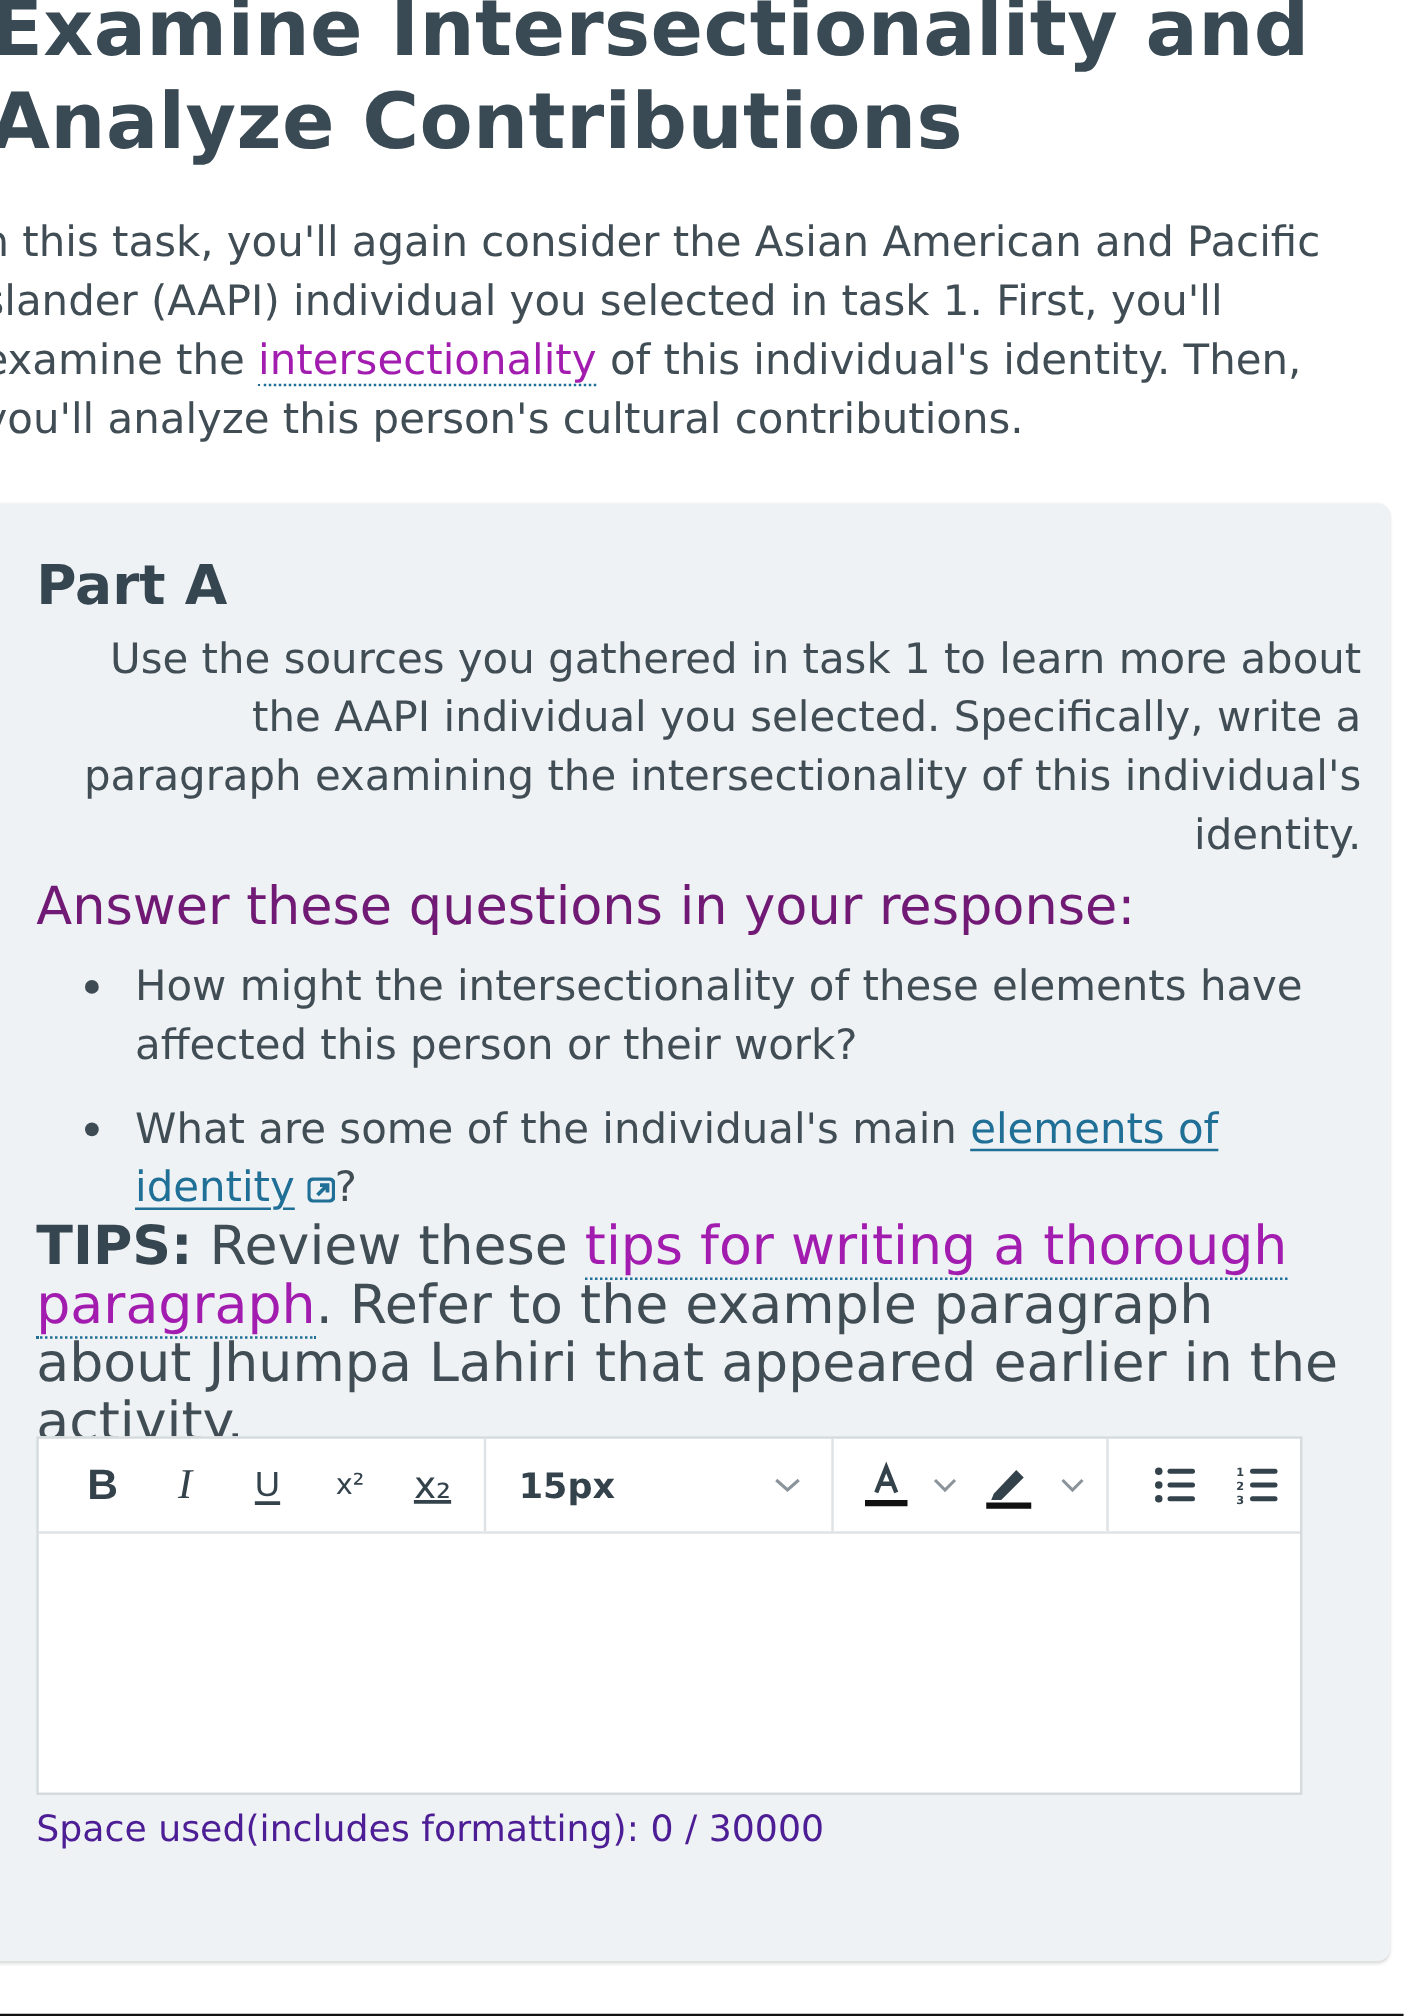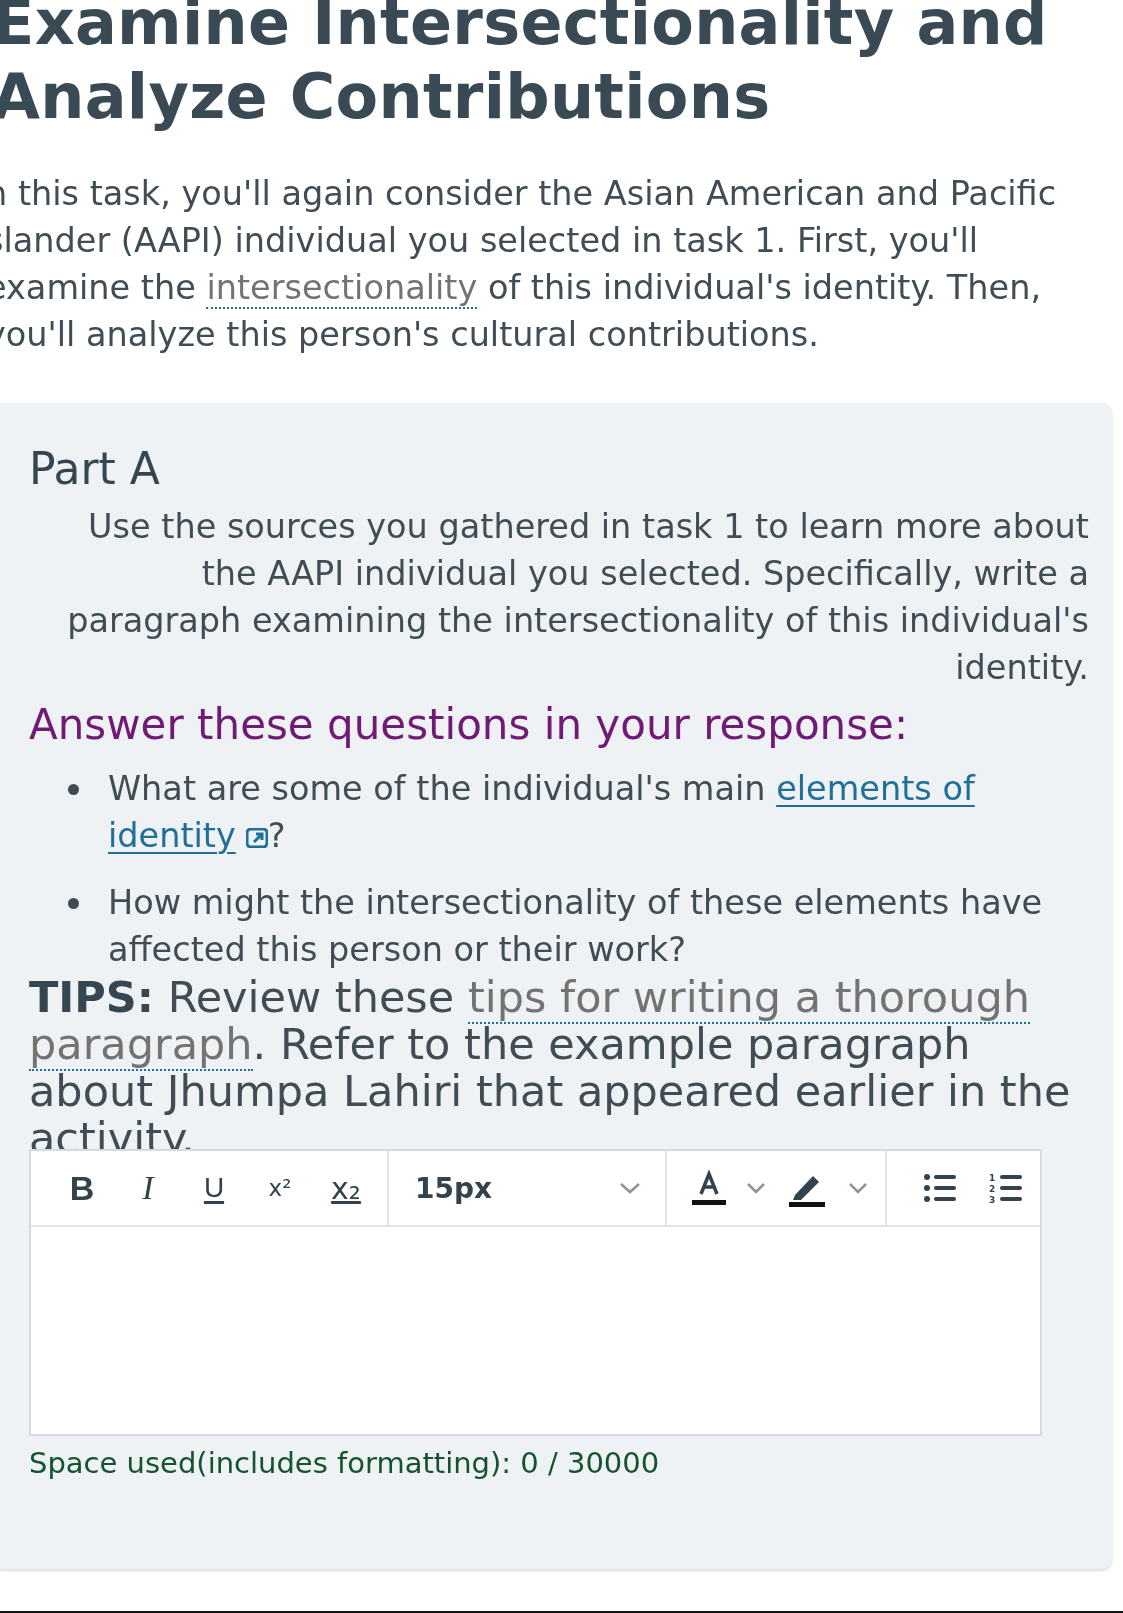--- a/index.html
+++ b/index.html
@@ -13,31 +13,31 @@
     .title {
       position: absolute; left: -8px; top: -14px; width: 1100px;
       font-size: 62px; font-weight: bold; line-height: 74px;
       color: #3a4a54; letter-spacing: 0.3px;
     }
     .intro {
       position: absolute; left: -14px; top: 170px; width: 1110px;
       font-size: 33.5px; line-height: 47px; color: #414d55;
     }
     .dotted-link {
-      color: #737373; text-decoration: none;
+      color: #a21caf; text-decoration: none;
       border-bottom: 2px dotted #1f6f96;
     }
     .panel {
       position: absolute; left: -10px; top: 403px; width: 1122px; height: 1166px;
       background: #eff2f4; border-radius: 10px;
       box-shadow: 0 2px 3px rgba(0,0,0,0.12), 0 0 2px rgba(0,0,0,0.06);
     }
     .part-title {
       position: absolute; left: 39px; top: 40px;
-      font-size: 44px; font-weight: normal; color: #364650; line-height: 52px;
+      font-size: 44px; font-weight: bold; color: #364650; line-height: 52px;
     }
     .part-desc {
       position: absolute; left: 39px; top: 100px; width: 1060px;
       font-size: 33.5px; line-height: 47px; color: #414d55; text-align: right;
     }
     .questions-lead {
       position: absolute; left: 39px; top: 298px; width: 1060px;
       font-size: 42px; line-height: 47px; color: #701a75;
     }
     .question-list {
@@ -81,21 +81,21 @@
     .fmt-group { width: 358px; padding-left: 18px; }
     .fmt-group .tb-btn { width: 66px; font-size: 34px; }
     .size-group { width: 278px; justify-content: space-between; padding: 0 24px 0 26px; text-align: right; }
     .size-val { font-size: 28px; font-weight: bold; color: #33424b; }
     .color-group { width: 220px; padding-left: 18px; }
     .list-group { flex: 1; padding-left: 20px; }
     .list-group .tb-btn { width: 66px; }
     .editor-body { height: 207px; }
     .space-used {
       position: absolute; left: 39px; top: 1040px;
-      font-size: 29px; line-height: 40px; color: #14532d; text-align: center;
+      font-size: 29px; line-height: 40px; color: #4c1d95; text-align: center;
     }
     .bottom-bar {
       position: absolute; left: 0; top: 1611px; width: 1123px; height: 2px; background: #111;
     }
   </style>
 </head>
 <body>
 
 <div class="page">
 
@@ -109,28 +109,28 @@
   </p>
 
   <section class="panel">
     <h2 class="part-title">Part A</h2>
 
     <p class="part-desc">Use the sources you gathered in task 1 to learn more about the AAPI individual you selected. Specifically, write a paragraph examining the intersectionality of this individual's identity.</p>
 
     <p class="questions-lead">Answer these questions in your response:</p>
 
     <ul class="question-list">
+      <li class="question-item">
+        <span>How might the intersectionality of these elements have affected this person or their work?</span>
+      </li>
       <li class="question-item">
         <span>What are some of the individual's main </span><a class="ext-link">elements of identity</a><svg class="ext-icon" viewBox="0 0 22 20">
             <rect x="1" y="1" width="20" height="18" rx="4" fill="none" stroke="#1f6f96" stroke-width="3"></rect>
             <path d="M8 14 L15 7 M10 6 H16 V12" stroke="#1f6f96" stroke-width="3" fill="none"></path>
           </svg><span>?</span>
-      </li>
-      <li class="question-item">
-        <span>How might the intersectionality of these elements have affected this person or their work?</span>
       </li>
     </ul>
 
     <p class="tips">
       <b>TIPS:</b><span> Review these </span><a class="dotted-link">tips for writing a thorough paragraph</a><span>. Refer to the example paragraph about Jhumpa Lahiri that appeared earlier in the activity.</span>
     </p>
 
     <div class="editor">
       <div class="toolbar">
         <div class="tb-group fmt-group">

